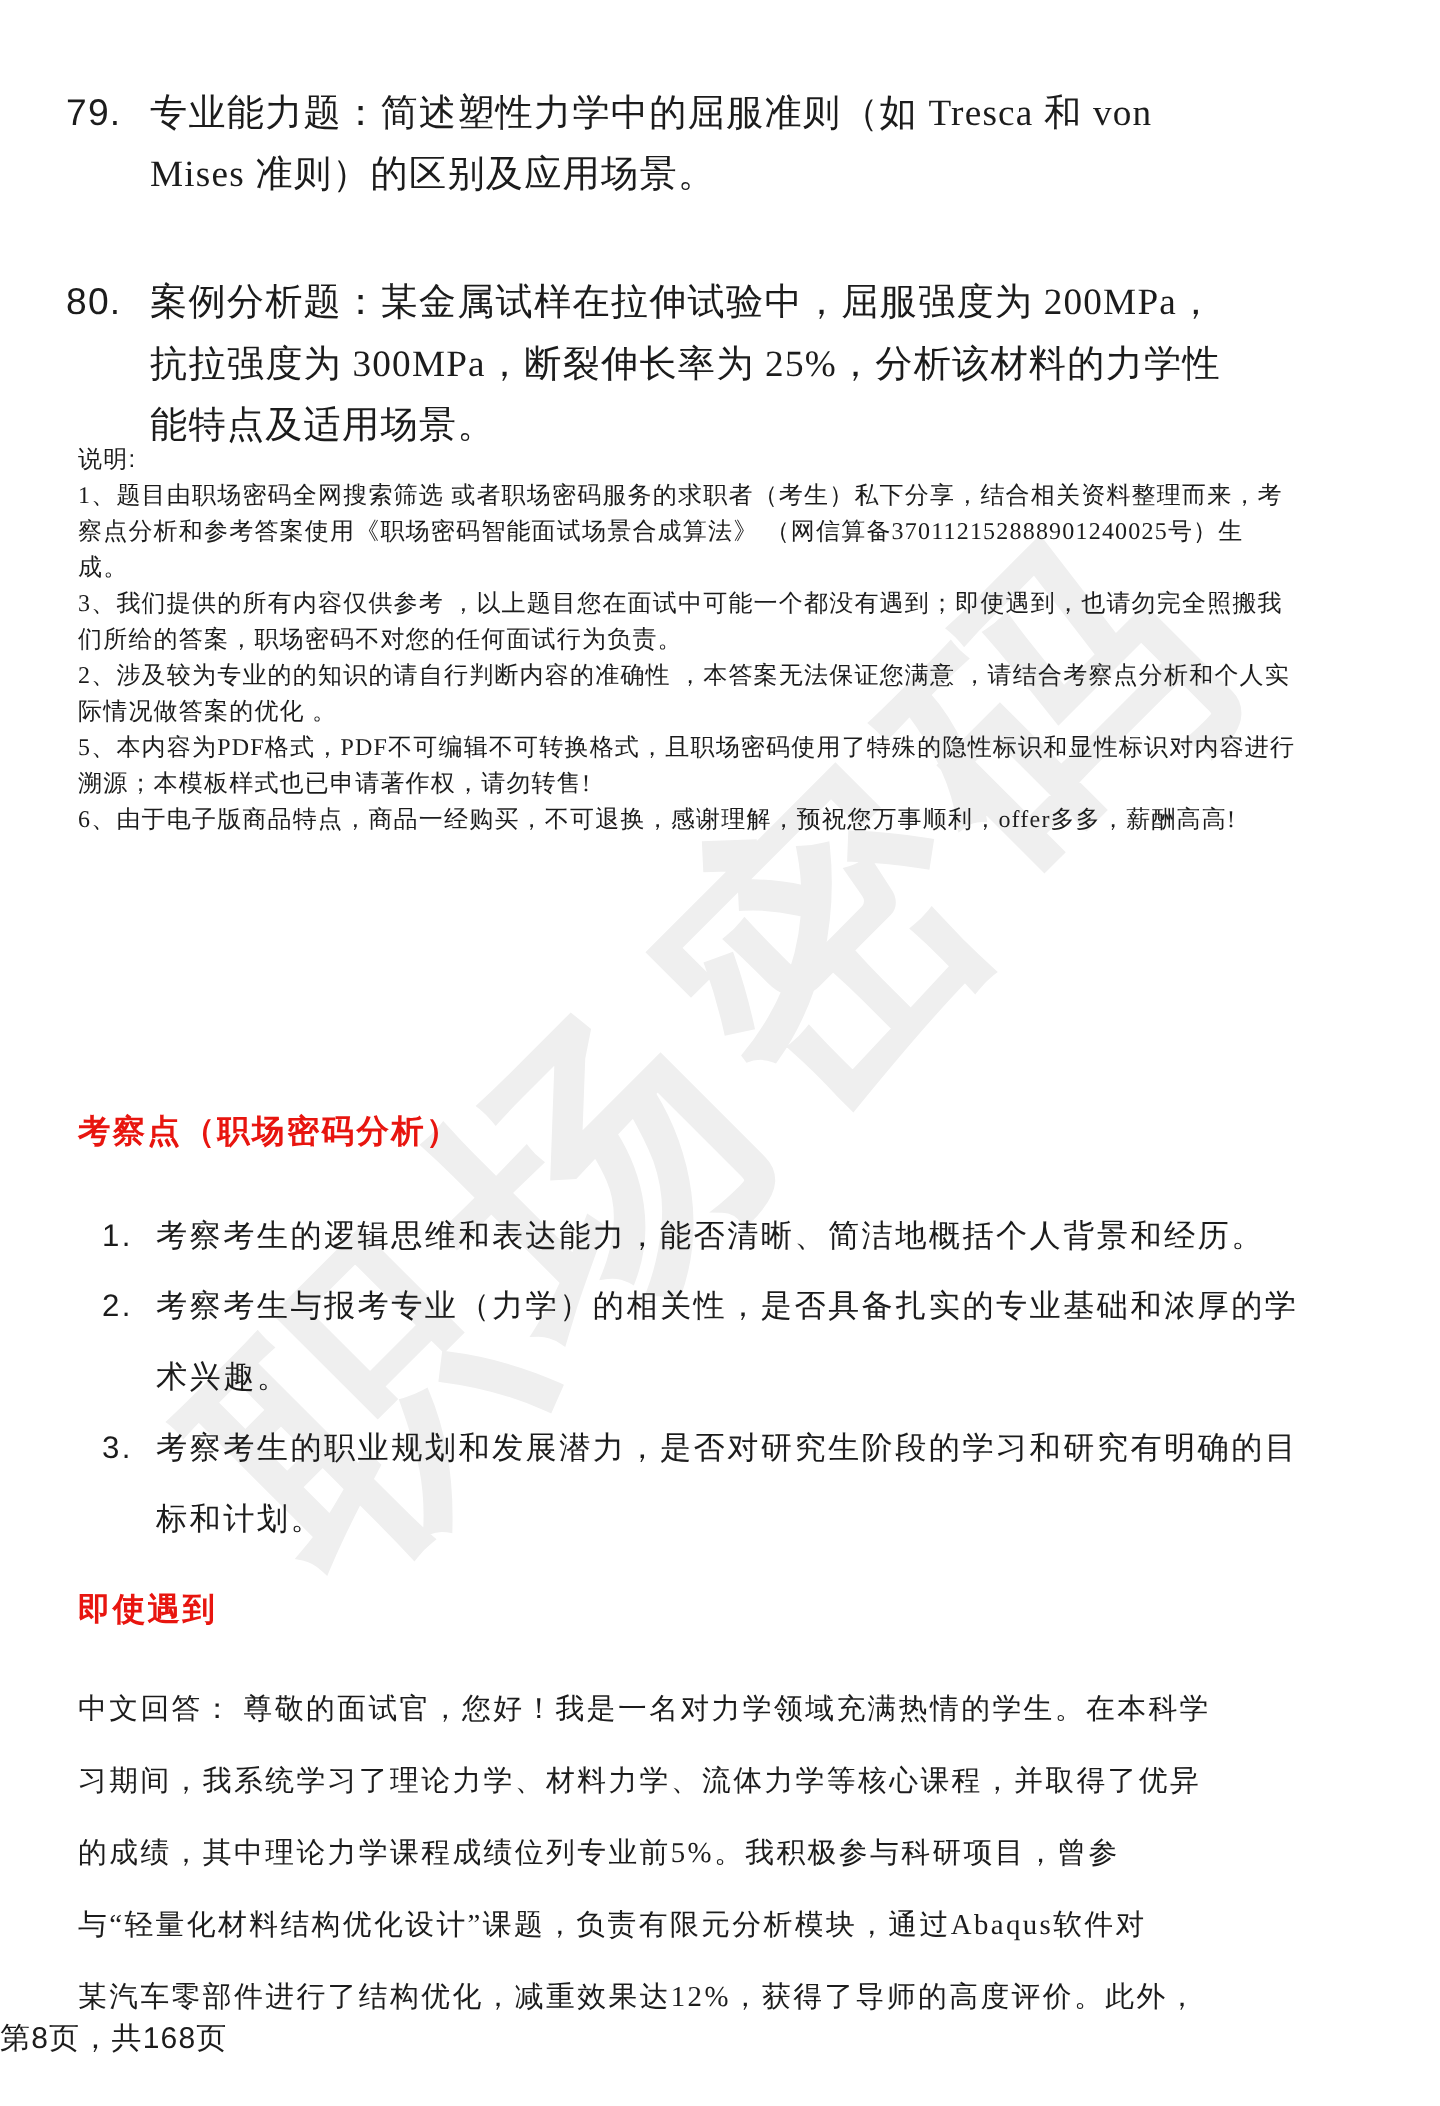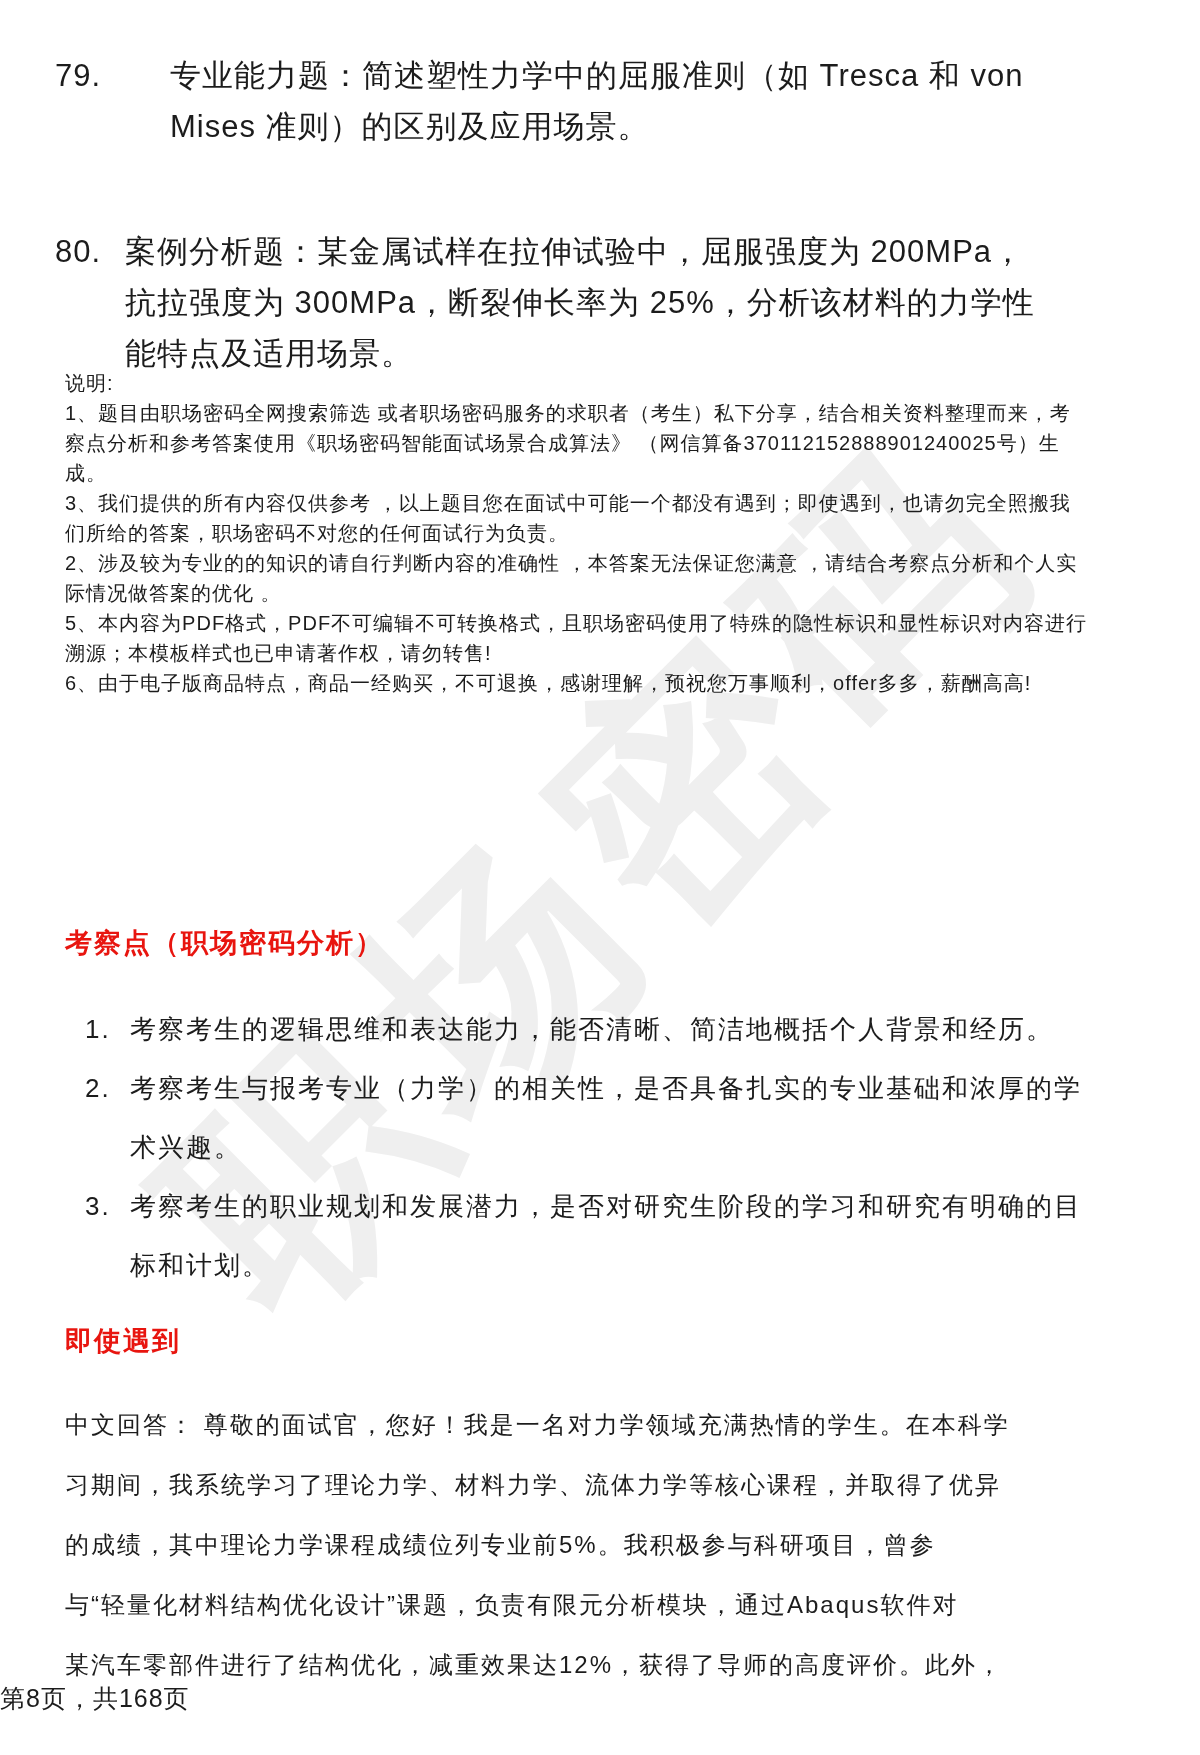--- a/index.html
+++ b/index.html
@@ -4,21 +4,21 @@
 <style>
   html, body { margin: 0; padding: 0; }
   body {
     width: 1200px; height: 1755px;
     background: #ffffff;
     color: #1c1c1c;
     font-family: "Liberation Sans", sans-serif;
     position: relative;
     overflow: hidden;
   }
-  .multiline { white-space: pre-line; }
+  .multiline { white-space: pre-line; font-family: Liberation Serif, serif; }
 
   
   .watermark {
     position: absolute;
     left: 50%; top: 875px;
     transform: translate(-50%, -50%) rotate(-45deg);
     font-size: 250px;
     font-weight: bold;
     letter-spacing: 22px;
     color: var(--watermark, #efefef);
@@ -31,21 +31,21 @@
 
   
   .question {
     position: absolute;
     left: 55px; width: 1085px;
     display: flex;
     font-size: 31px;
     line-height: 51px;
     letter-spacing: 1px;
   }
-  .q79 { top: 50px; gap: 45px; }
+  .q79 { top: 68px; }
   .q80 { top: 190px; margin-top: 36px; }
   .qnum { width: 70px; flex: 0 0 70px; }
   .qtext { flex: 1; }
 
   
   .notes {
     position: absolute;
     left: 65px; top: 368px; width: 1080px;
     font-size: 20px;
     line-height: 30px;

